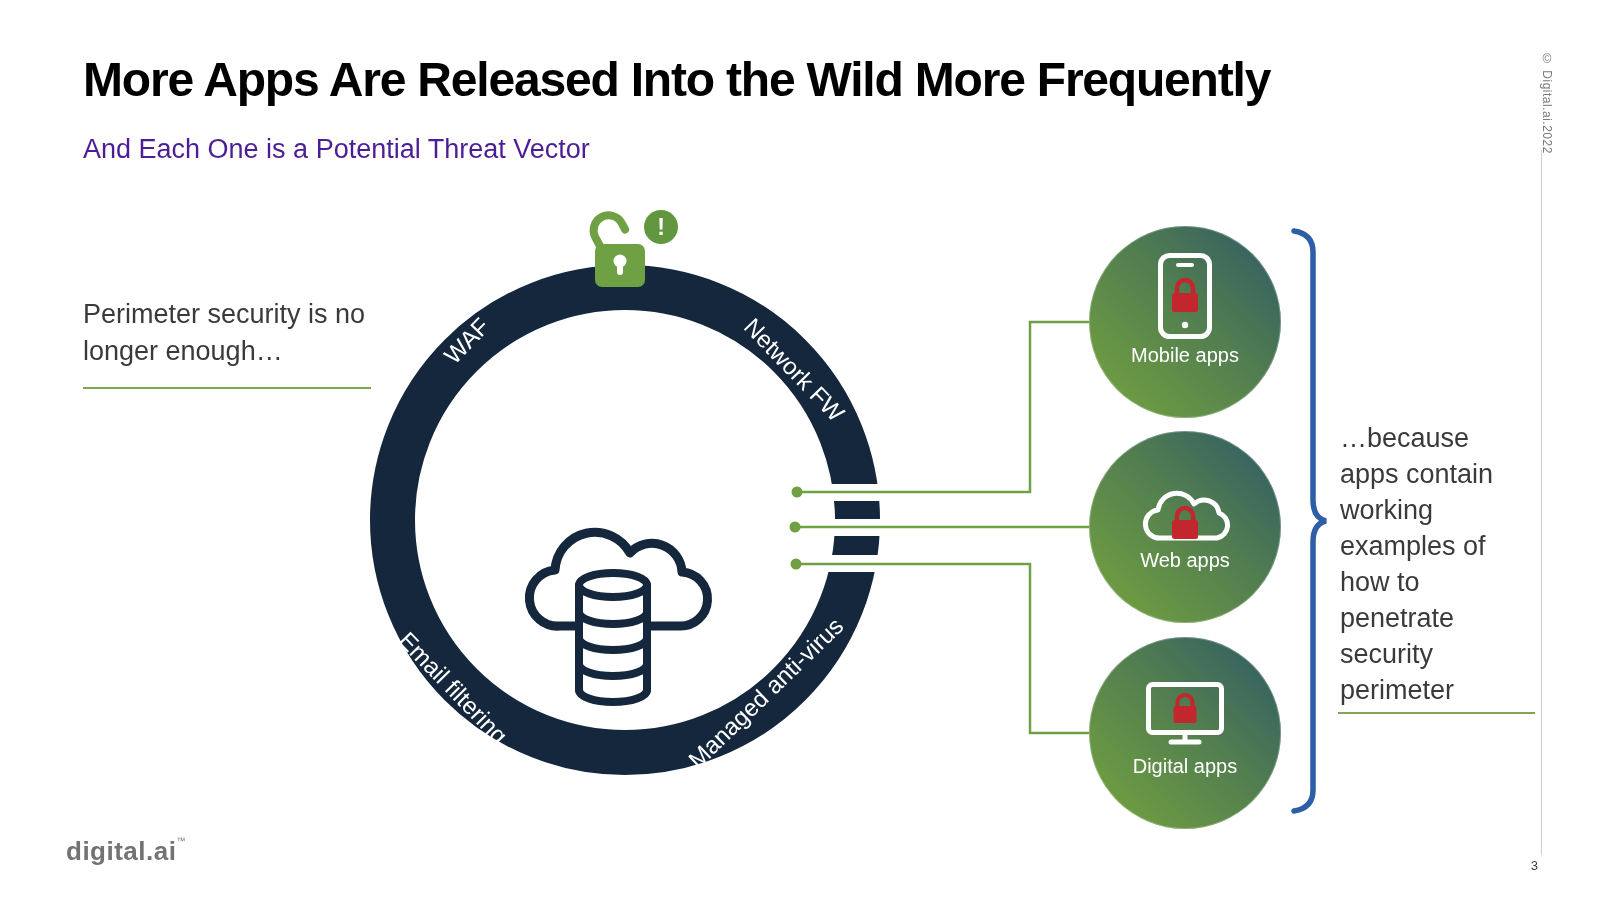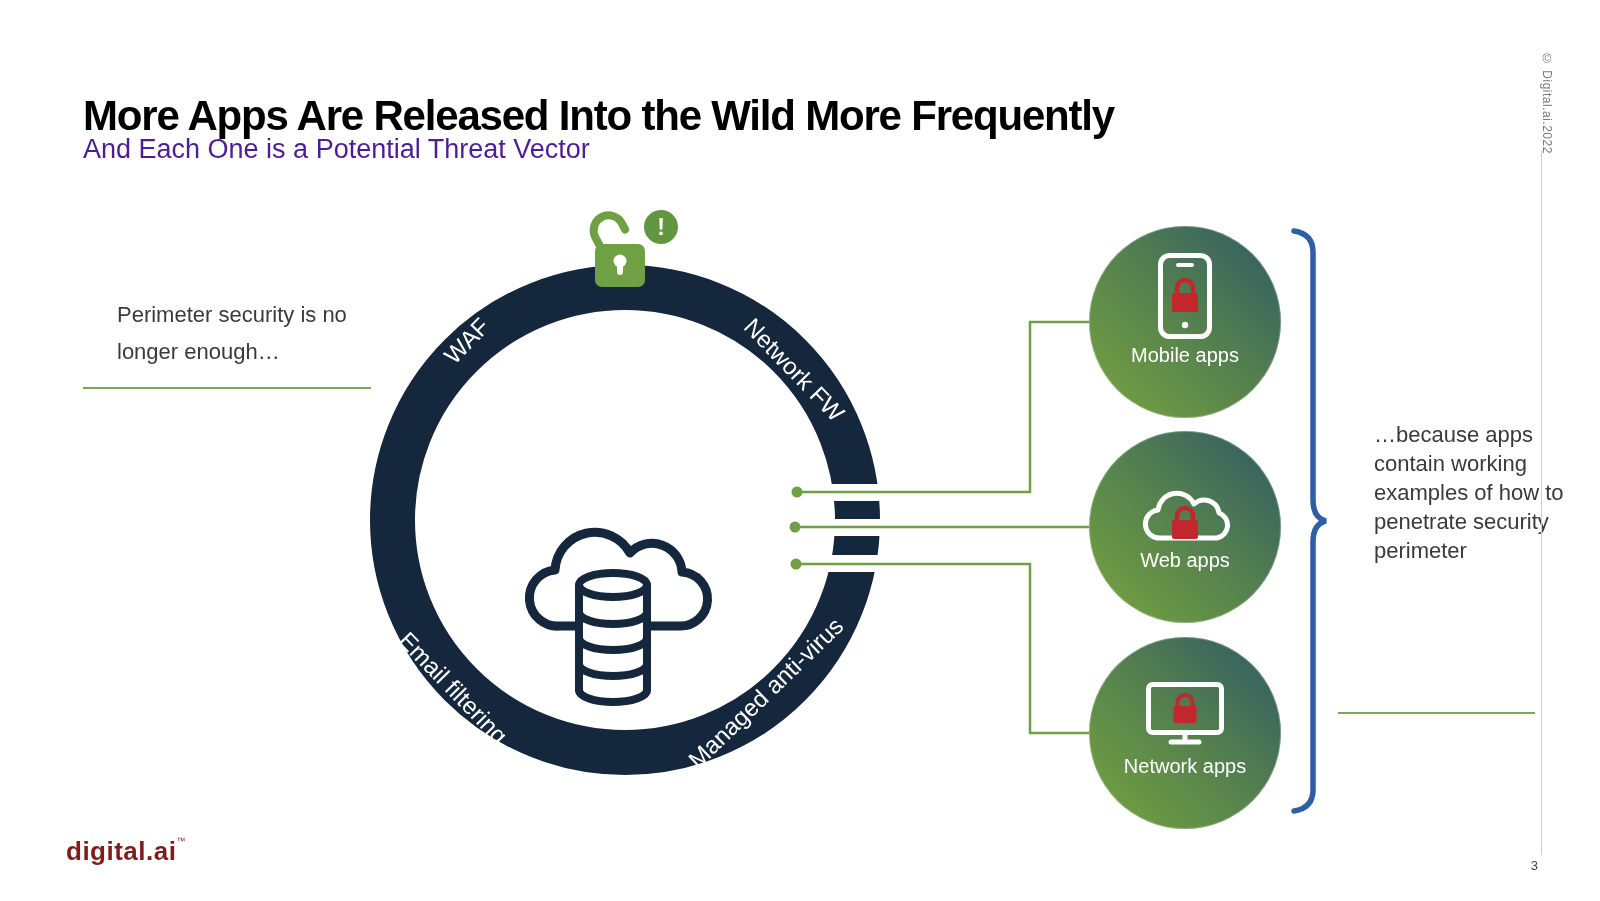--- a/index.html
+++ b/index.html
@@ -1,26 +1,26 @@
 <!DOCTYPE html>
 <html><head>
 <meta charset="utf-8">
 <style>
   * { margin:0; padding:0; box-sizing:border-box; }
   html,body { background:#ffffff; }
   body { font-family:"Liberation Sans", sans-serif; }
   .slide { position:relative; width:1600px; height:901px; background:#fff; overflow:hidden; }
   .abs { position:absolute; }
 
-  .title { left:83px; top:52px; font-size:42px; font-weight:700; color:#000; letter-spacing:-1.2px; white-space:nowrap;margin-top:40px; }
+  .title { left:83px; top:52px; font-size:48px; font-weight:700; color:#000; letter-spacing:-1.2px; white-space:nowrap; }
   .subtitle { left:83px; top:134px; font-size:27px; color:#4c1d95; }
 
-  .note { font-size:22px; color:#3a3a3a; line-height:37px;margin-left:34px; }
+  .note { font-size:27px; color:#3a3a3a; line-height:37px; }
   .note-left { left:83px; top:296px; width:290px; }
-  .note-right { left:1340px; top:420px; width:190px; line-height:29px; }
+  .note-right { left:1340px; top:420px; width:190px; line-height:36px; }
   .green-rule { height:2px; background:#7fa651; }
   .rule-left { left:83px; top:387px; width:288px; }
   .rule-right { left:1338px; top:712px; width:197px; }
 
   
   .ring { left:370px; top:265px; width:510px; height:510px; border:45px solid #15273c; border-radius:50%; }
   .ring-gap { position:absolute; background:#fff; width:72px; height:17px; left:818px; }
   .gap-1 { top:484px; } .gap-2 { top:519px; } .gap-3 { top:555px; }
 
   .ring-label { position:absolute; color:#ffffff; font-size:24px; white-space:nowrap; transform-origin:center; }
@@ -40,21 +40,21 @@
   .app-circle { position:absolute; left:1089px; width:192px; height:192px; border-radius:50%;
       background:linear-gradient(225deg, #2e5966 0%, #527e50 45%, #76a53d 100%);
       box-shadow:inset 0 0 0 1px rgba(255,255,255,0.25); }
   .ac-mobile { top:226px; } .ac-web { top:431px; } .ac-desktop { top:637px; }
   .app-icon { position:absolute; left:50%; transform:translateX(-50%); }
   .ai-mobile { top:26px; } .ai-web { top:50px; } .ai-desktop { top:44px; }
   .app-label { position:absolute; top:118px; width:100%; text-align:center; color:#ffffff; font-size:20px; }
 
   .brace-svg { left:1282px; top:222px; }
 
-  .logo { left:66px; top:836px; font-size:26px; font-weight:700; color:#7f1d1d; letter-spacing:0.5px; }
+  .logo { left:66px; top:836px; font-size:26px; font-weight:700; color:#737373; letter-spacing:0.5px; }
   .logo sup { font-size:9px; font-weight:400; vertical-align:top; }
   .copyright-vertical { left:1540px; top:52px; writing-mode:vertical-rl; font-size:12px; color:#7a7a7a; letter-spacing:0.5px; }
   .margin-line { left:1541px; top:150px; width:1px; height:705px; background:#cfcfcf; }
   .page-number { left:1522px; top:858px; width:16px; text-align:right; font-size:13px; color:#404040; }
 </style>
 </head>
 <body>
 
 <div class="slide">
 
@@ -124,21 +124,21 @@
   </div>
 
   <div class="app-circle ac-desktop">
     <svg class="app-icon ai-desktop" width="80" height="66" viewBox="0 0 80 66">
       <rect x="3.5" y="3.5" width="73" height="48" rx="4" fill="none" stroke="#ffffff" stroke-width="5"></rect>
       <path d="M40 52 V59" stroke="#ffffff" stroke-width="5"></path>
       <path d="M26 61 H54" stroke="#ffffff" stroke-width="5" stroke-linecap="round"></path>
       <path d="M32.5 26 v-4.5 a7.5 7.5 0 0 1 15 0 v4.5" fill="none" stroke="#c3272e" stroke-width="4"></path>
       <rect x="28.5" y="25" width="23" height="17" rx="2" fill="#c3272e"></rect>
     </svg>
-    <div class="app-label">Network apps</div>
+    <div class="app-label">Digital apps</div>
   </div>
 
   <svg class="abs brace-svg" width="60" height="605" viewBox="0 0 60 605">
     <path d="M12 9 Q31 12 31 30 L31 278 Q31 296 44 299 Q31 302 31 320 L31 568 Q31 586 12 589" fill="none" stroke="#2d5ea6" stroke-width="5.5" stroke-linecap="round"></path>
   </svg>
 
   <div class="abs note note-right">…because apps contain working examples of how to penetrate security perimeter</div>
   <div class="abs green-rule rule-right"></div>
 
   <div class="abs logo"><span>digital.ai</span><sup>™</sup></div>

